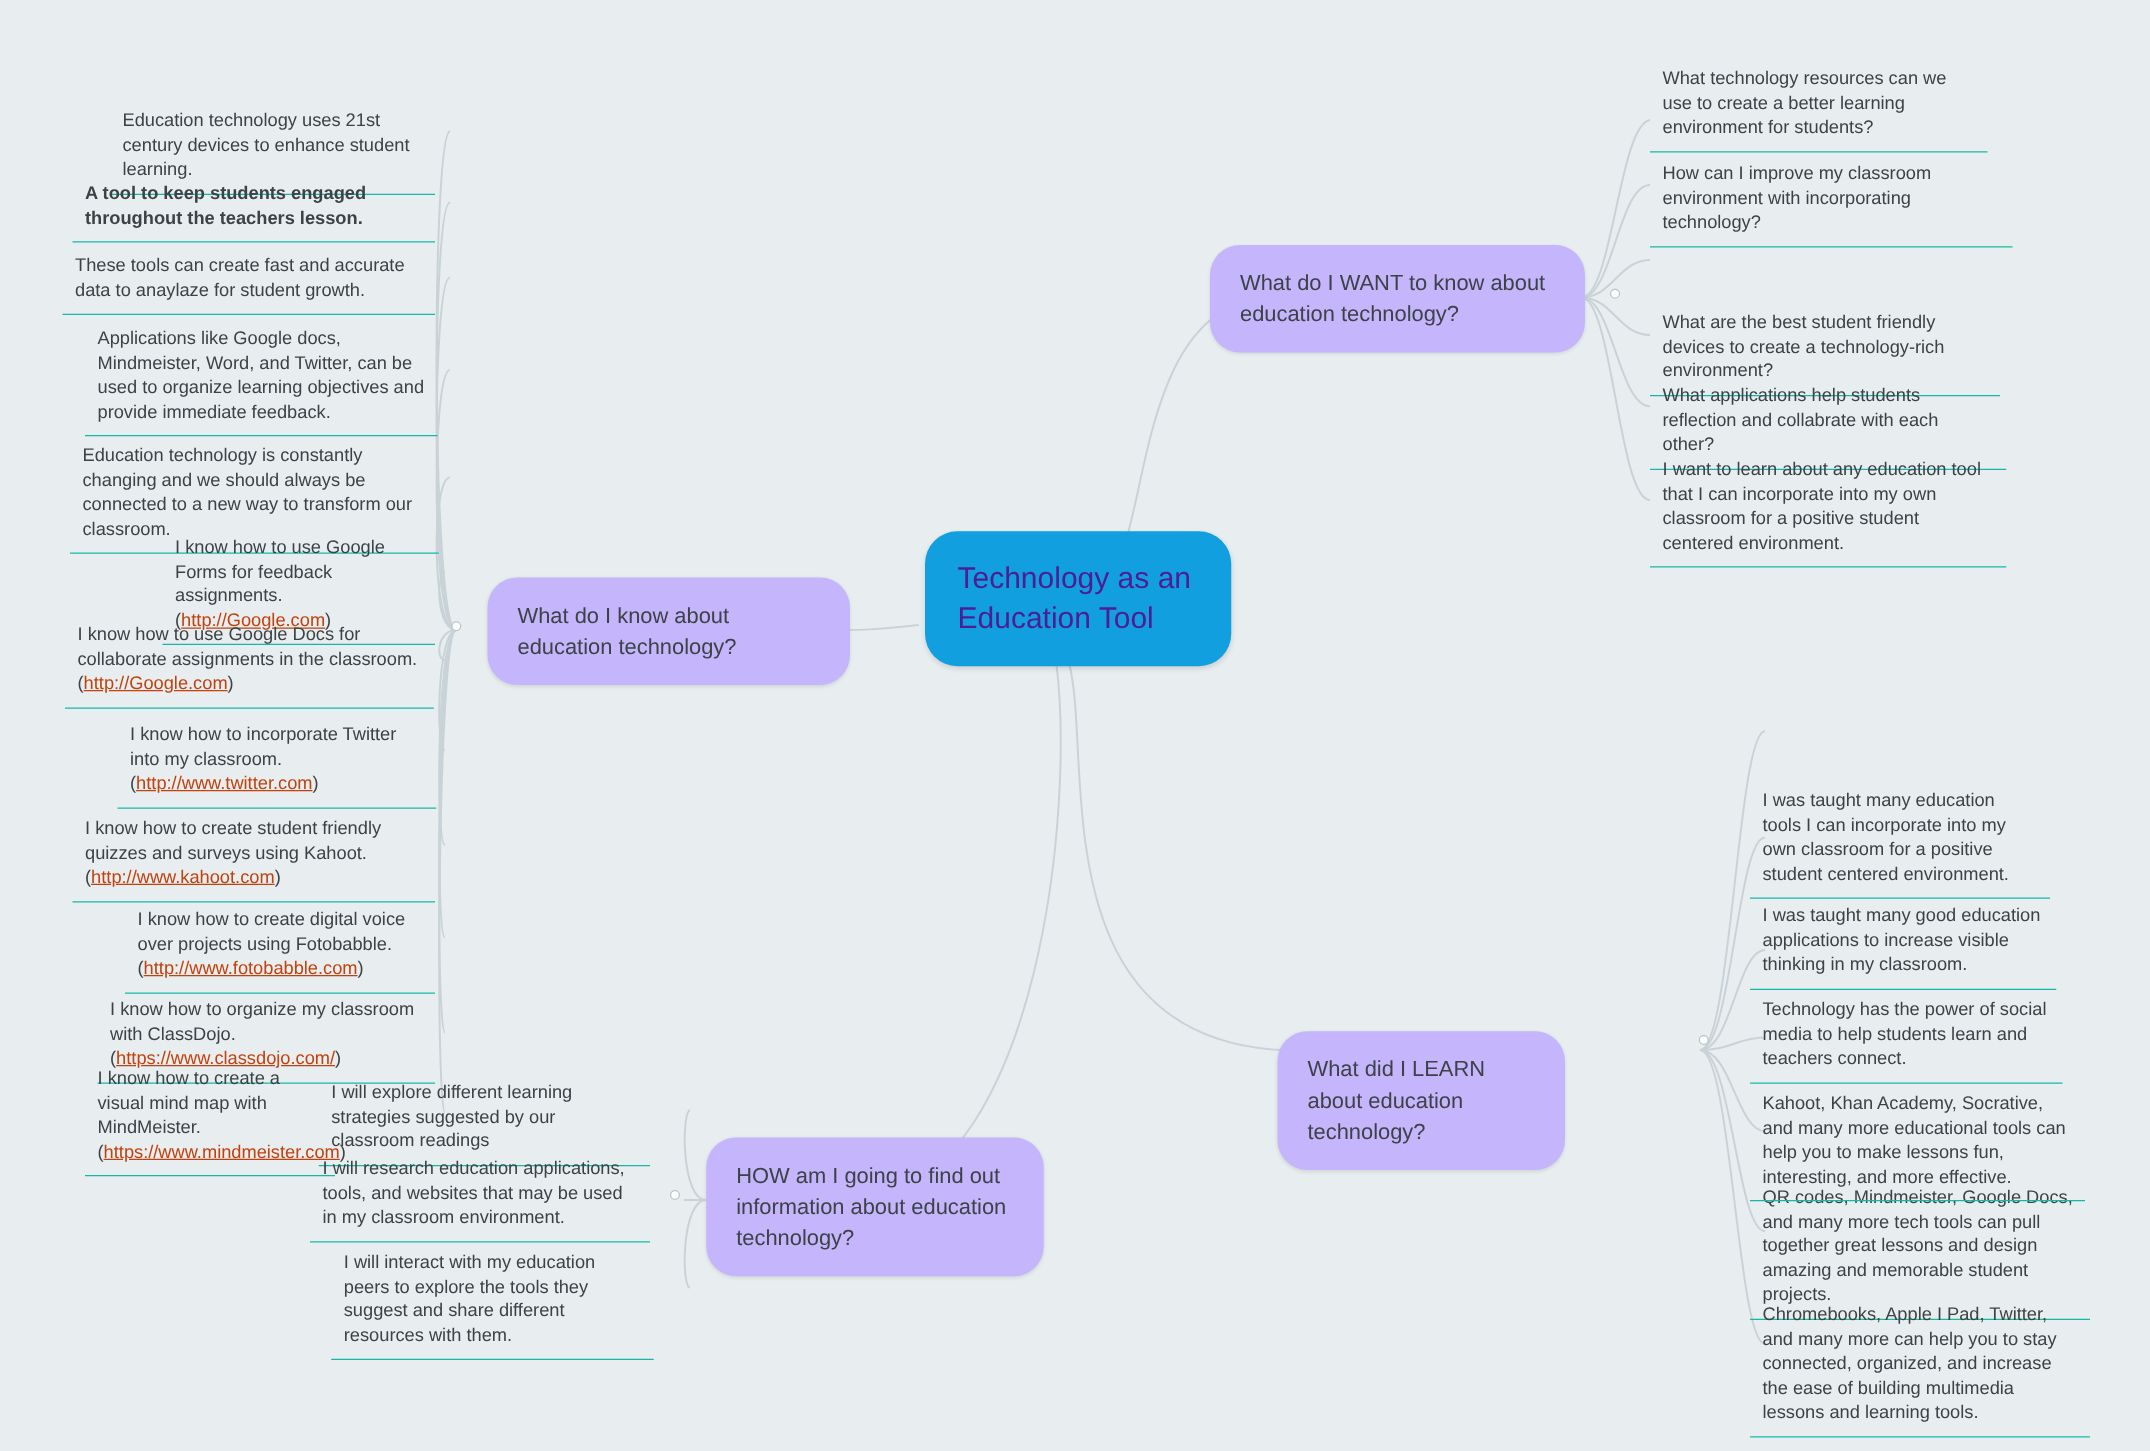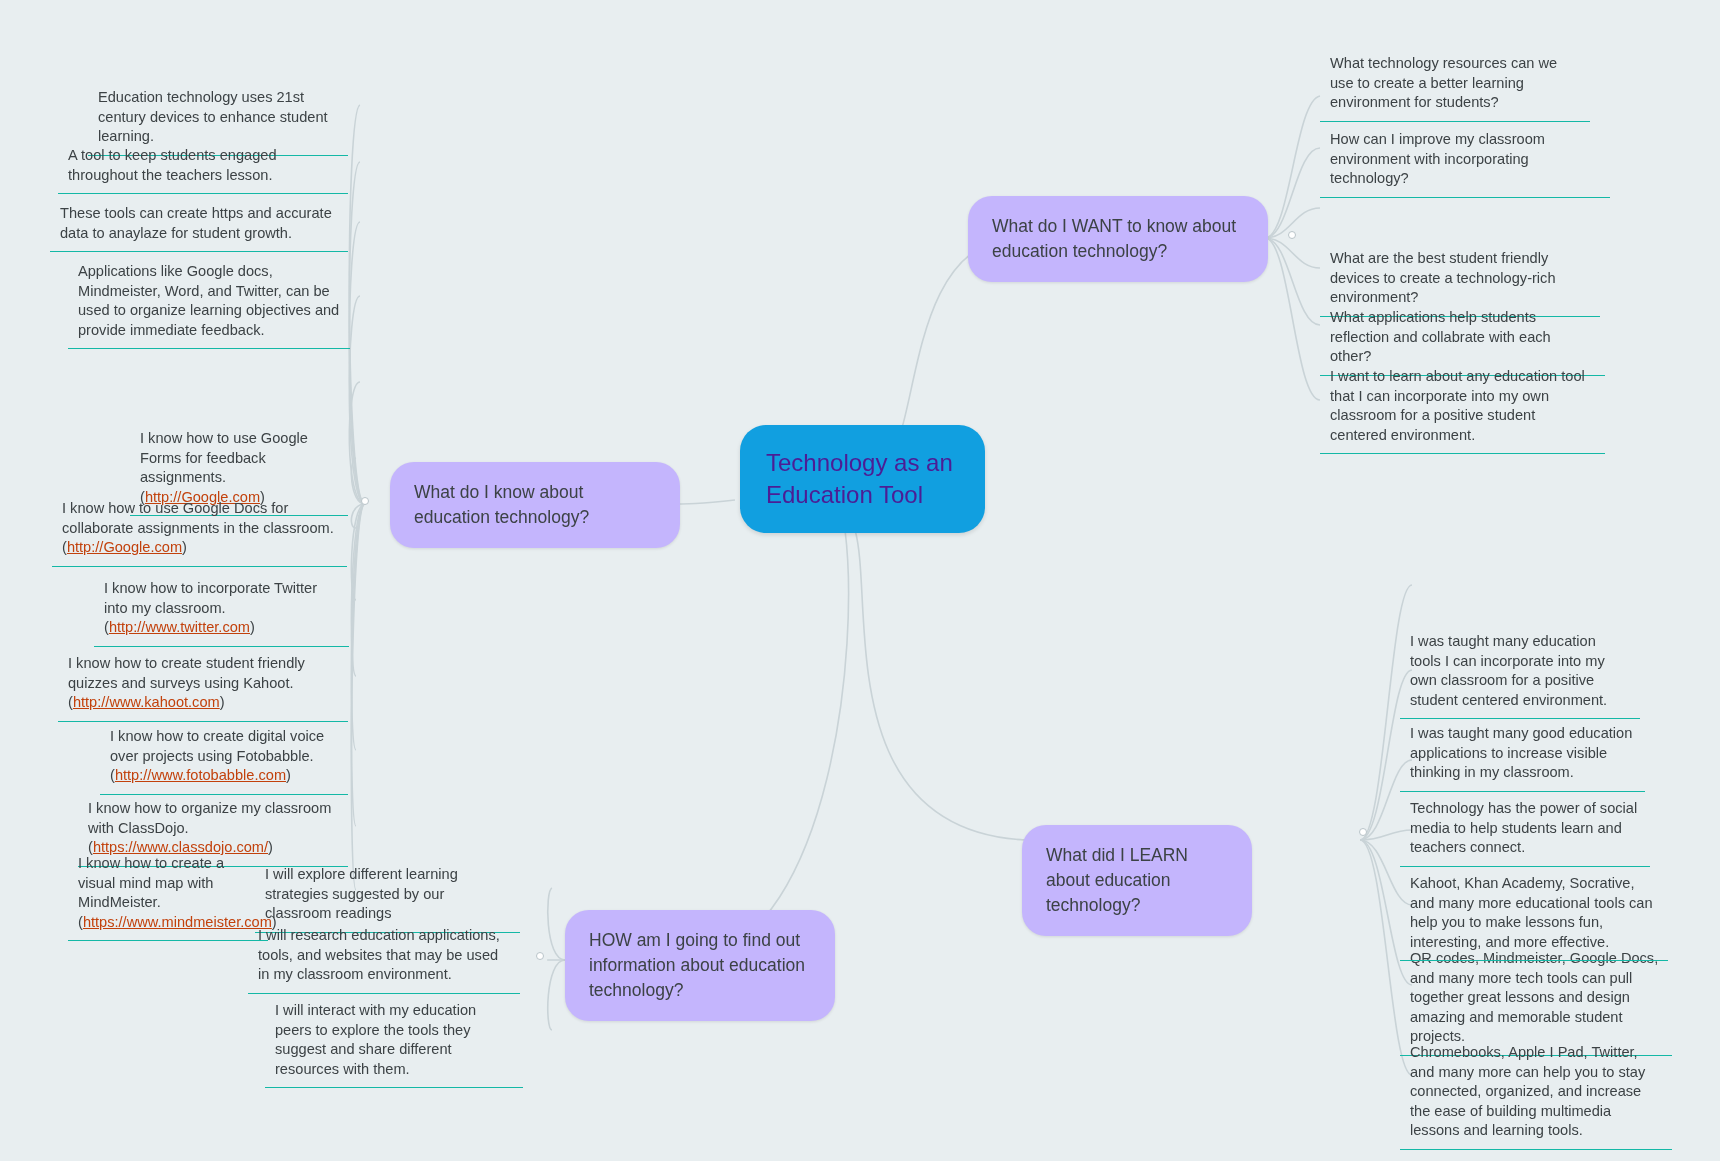--- a/index.html
+++ b/index.html
@@ -150,29 +150,32 @@
   </div>
 
   <div class="node branch" style="left:390px; top:462px; width:290px;">
     <span>What do I know about education technology?</span>
   </div>
   <div class="dot" style="left:361px; top:497px;"></div>
 
   <div class="node leaf" style="left:88px; top:84px; width:260px;">
     <span>Education technology uses 21st century devices to enhance student learning.</span>
   </div>
-  <div class="node leaf" style="left:58px; top:142px; width:290px;">
+  <div class="node leaf" style="left:58px; top:142px; width:290px;font-weight:bold;">
     <span>A tool to keep students engaged throughout the teachers lesson.</span>
   </div>
   <div class="node leaf" style="left:50px; top:200px; width:298px;">
-    <span>These tools can create https and accurate data to anaylaze for student growth.</span>
+    <span>These tools can create fast and accurate data to anaylaze for student growth.</span>
   </div>
   <div class="node leaf" style="left:68px; top:258px; width:282px;">
     <span>Applications like Google docs, Mindmeister, Word, and Twitter, can be used to organize learning objectives and provide immediate feedback.</span>
   </div>
+  <div class="node leaf" style="left:56px; top:352px; width:295px;">
+    <span>Education technology is constantly changing and we should always be connected to a new way to transform our classroom.</span>
+  </div>
 
   <div class="node leaf" style="left:130px; top:425px; width:218px;">
     <span>I know how to use Google Forms for feedback assignments. (</span><a class="link" href="#">http://Google.com</a><span>)</span>
   </div>
 
   <div class="node leaf" style="left:52px; top:495px; width:295px;">
     <span>I know how to use Google Docs for collaborate assignments in the classroom. (</span><a class="link" href="#">http://Google.com</a><span>)</span>
   </div>
 
   <div class="node leaf" style="left:94px; top:575px; width:255px;">

